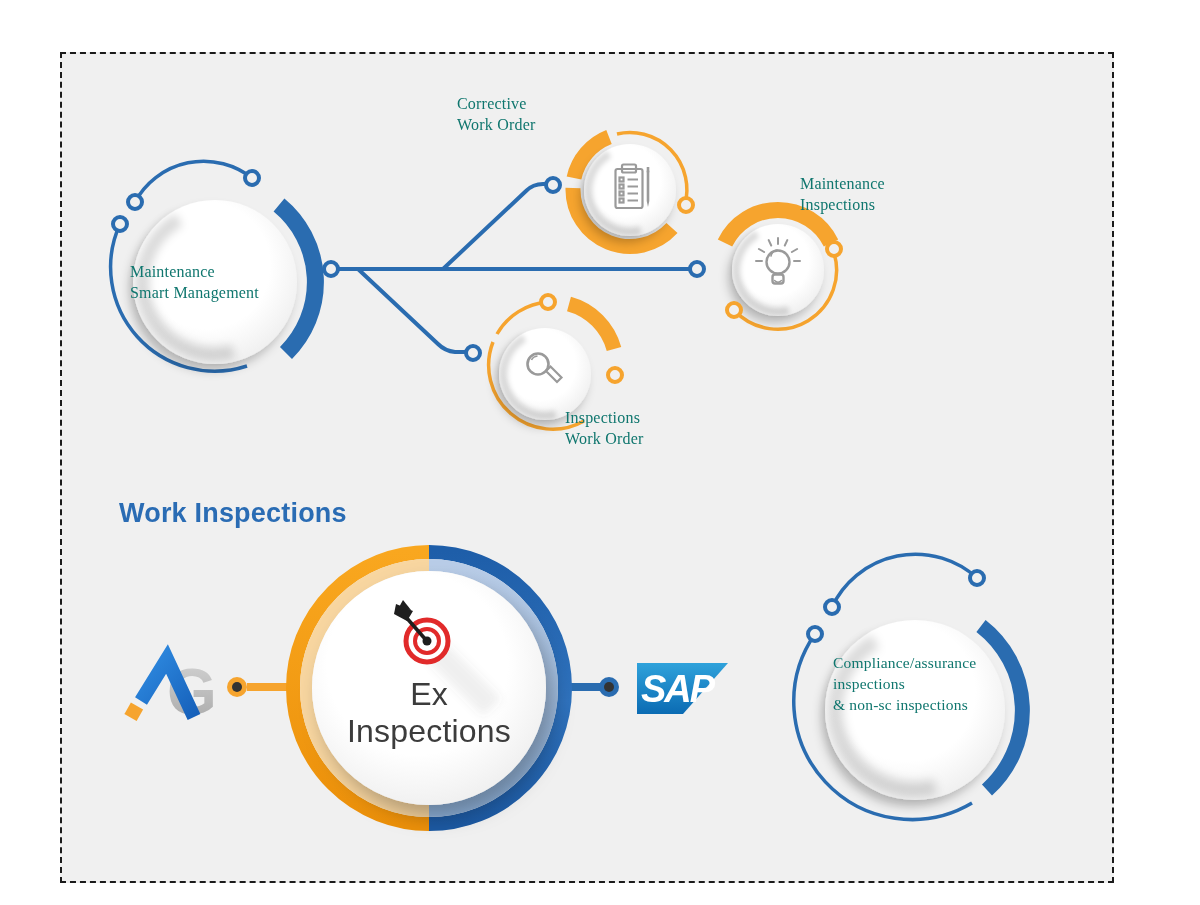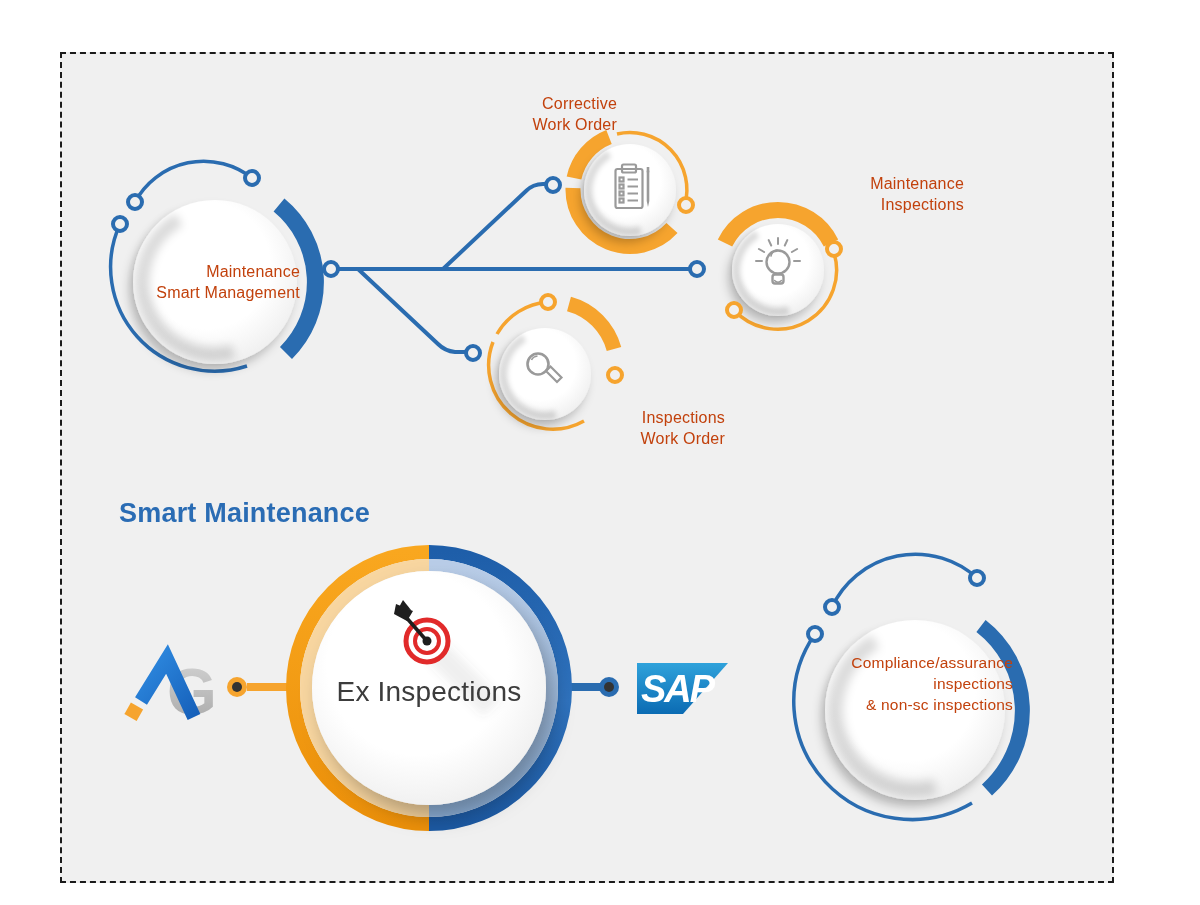--- a/index.html
+++ b/index.html
@@ -6,32 +6,32 @@
   body{
     width:1200px;height:905px;background:#ffffff;position:relative;
     font-family:"Liberation Sans",sans-serif;overflow:hidden;
   }
   .panel{
     position:absolute;left:60px;top:52px;width:1050px;height:827px;
     background:#f0f0f0;border:2px dashed #1b1b1b;
   }
   svg.scene{position:absolute;left:0;top:0;}
   .label{
-    position:absolute;text-align:right;color:#c2410c;
-    font-size:16px;line-height:21px;letter-spacing:.2px;
+    position:absolute;text-align:left;color:#0f766e;
+    font-size:16px;line-height:21px;letter-spacing:.2px;font-family:Liberation Serif, serif;
   }
   .label span{display:block;}
   .label-compliance{font-size:15.5px;line-height:21px;}
   .section-title{
     position:absolute;left:119px;top:498px;
     font-size:27px;font-weight:600;color:#2a6cb4;letter-spacing:.2px;
   }
   .ex-label{
     position:absolute;left:329px;top:676px;width:200px;text-align:center;
-    font-size:28px;color:#3c3c3c;letter-spacing:.2px;
+    font-size:32px;color:#3c3c3c;letter-spacing:.2px;
   }
 </style>
 </head>
 <body>
 
 <div class="panel"></div>
 
 <svg class="scene" width="1200" height="905" viewBox="0 0 1200 905">
   <defs>
     <radialGradient id="gWhite" cx="45%" cy="40%" r="70%">
@@ -217,21 +217,21 @@
 <div class="label" style="left:800px;top:173px;width:164px;">
   <span>Maintenance</span>
   <span>Inspections</span>
 </div>
 
 <div class="label" style="left:565px;top:407px;width:160px;">
   <span>Inspections</span>
   <span>Work Order</span>
 </div>
 
-<div class="section-title">Smart Maintenance</div>
+<div class="section-title">Work Inspections</div>
 
 <div class="ex-label">Ex Inspections</div>
 
 <div class="label label-compliance" style="left:833px;top:652px;width:180px;">
   <span>Compliance/assurance</span>
   <span>inspections</span>
   <span>&amp; non-sc inspections</span>
 </div>
 
 </body></html>

